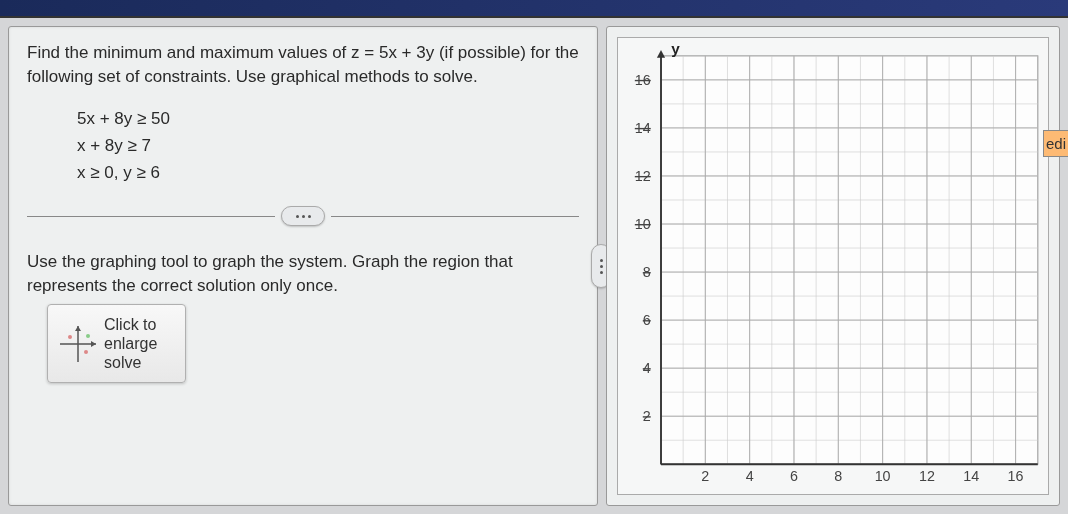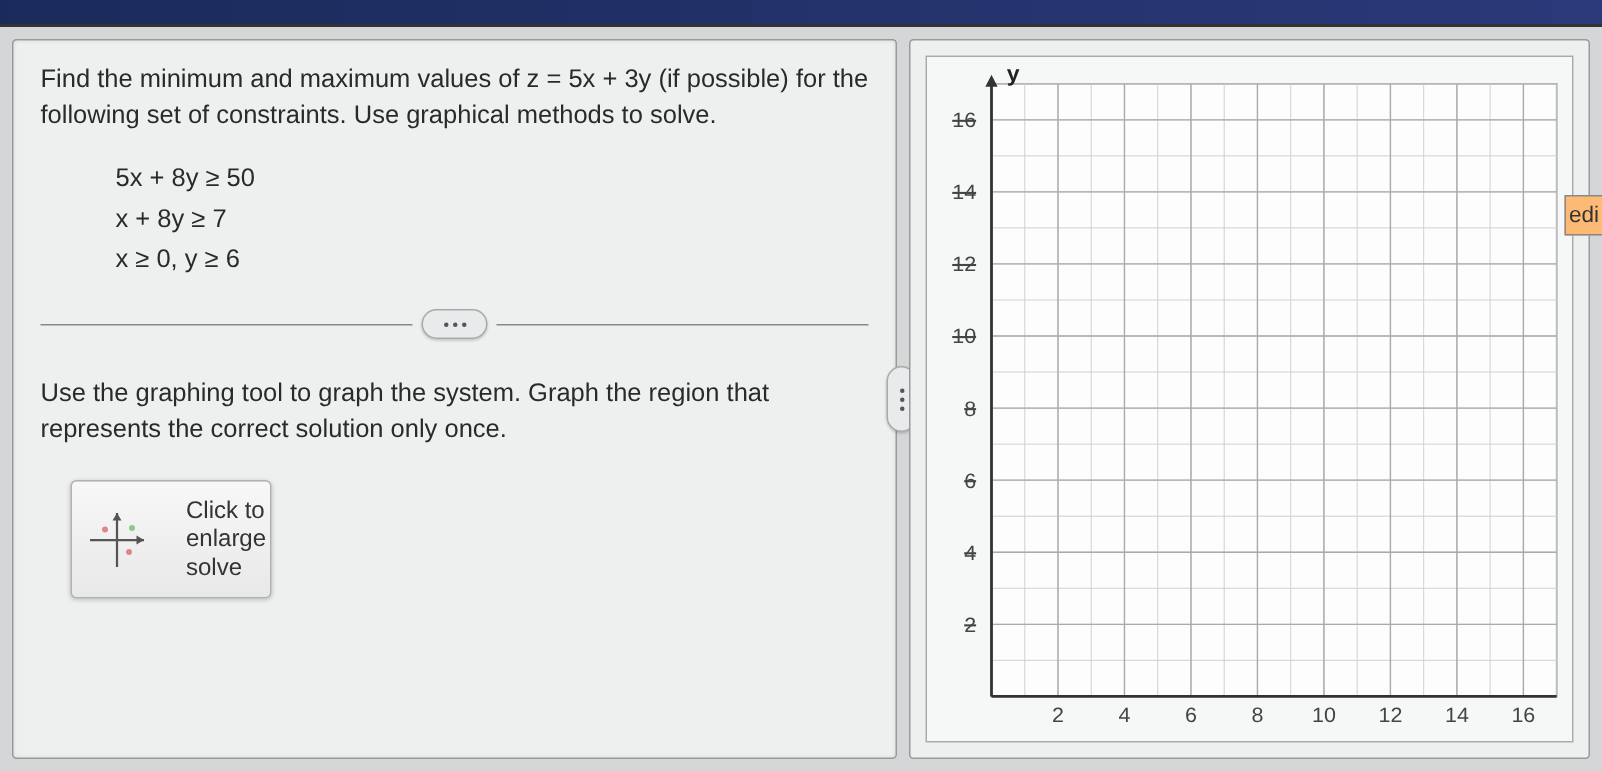--- a/index.html
+++ b/index.html
@@ -74,30 +74,30 @@
     .dot {
       width: 3px;
       height: 3px;
       background: #555;
       border-radius: 50%;
     }
     .instruction-text {
       font-size: 17px;
       color: #2a2a2a;
       line-height: 1.4;
-      margin-bottom: 22px;
+      margin-bottom: 6px;
     }
     .enlarge-btn {
       background: linear-gradient(#f8f8f8, #e8e8e8);
       border: 1px solid #b0b0b0;
       border-radius: 4px;
-      padding: 10px 3px 10px 10px;
+      padding: 10px 28px 10px 10px;
       display: inline-flex;
       align-items: center;
-      gap: 26px;
+      gap: 6px;
       cursor: pointer;
       box-shadow: 0 1px 3px rgba(0,0,0,0.2);
       margin-left: 20px;
     }
     .enlarge-icon {
       width: 40px;
       height: 40px;
     }
     .enlarge-label {
       font-size: 16px;

